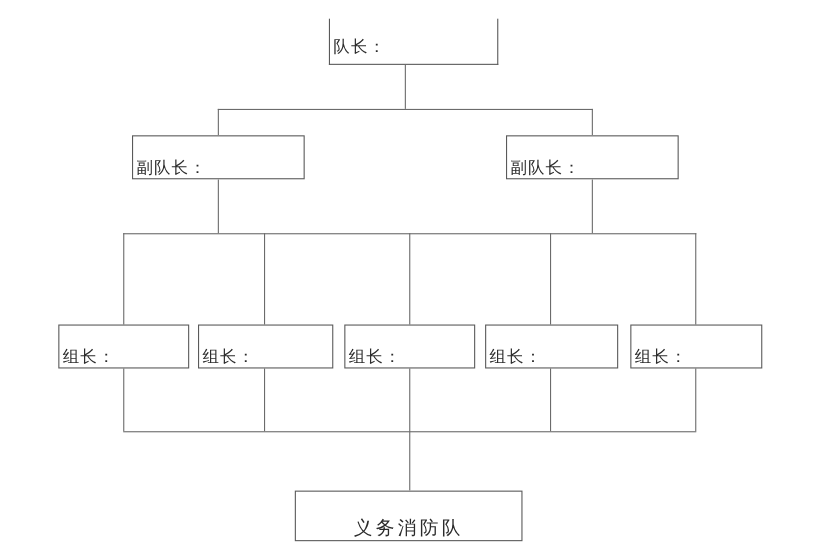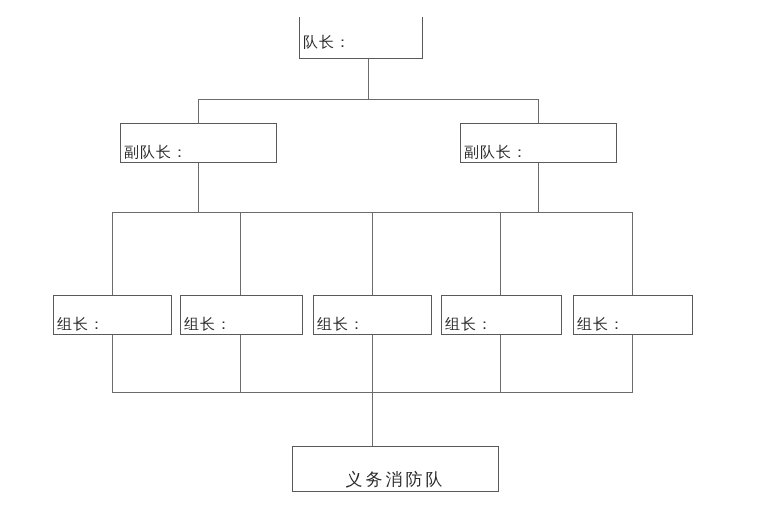--- a/index.html
+++ b/index.html
@@ -42,21 +42,20 @@
   .node.no-top {
     border-top: none;
     align-items: flex-end;
     padding-bottom: 6px;
   }
   .node.center {
     justify-content: center;
     padding-left: 0;
     font-size: 17px;
     letter-spacing: 3px;
-    margin-left: 24px;
   }
 </style>
 </head>
 <body>
 
 <div class="canvas">
 
   <div class="vline" style="left:368px; top:59px;  height:40px;"></div>
   <div class="hline" style="left:198px; top:99px;  width:341px;"></div>
   <div class="vline" style="left:198px; top:99px;  height:24px;"></div>
@@ -65,21 +64,21 @@
   <div class="vline" style="left:538px; top:163px; height:49px;"></div>
   <div class="hline" style="left:112px; top:212px; width:521px;"></div>
   <div class="vline" style="left:112px; top:212px; height:180px;"></div>
   <div class="vline" style="left:240px; top:212px; height:180px;"></div>
   <div class="vline" style="left:372px; top:212px; height:180px;"></div>
   <div class="vline" style="left:500px; top:212px; height:180px;"></div>
   <div class="vline" style="left:632px; top:212px; height:180px;"></div>
   <div class="hline" style="left:112px; top:392px; width:521px;"></div>
   <div class="vline" style="left:372px; top:392px; height:54px;"></div>
 
-  <div class="node no-top" style="left:299px; top:17px; width:124px; height:42px;">
+  <div class="node no-top" style="left:299px; top:17px; width:154px; height:42px;">
     <span>队长：</span>
   </div>
 
   <div class="node" style="left:120px; top:123px; width:157px; height:40px;">
     <span>副队长：</span>
   </div>
 
   <div class="node" style="left:460px; top:123px; width:157px; height:40px;">
     <span>副队长：</span>
   </div>

